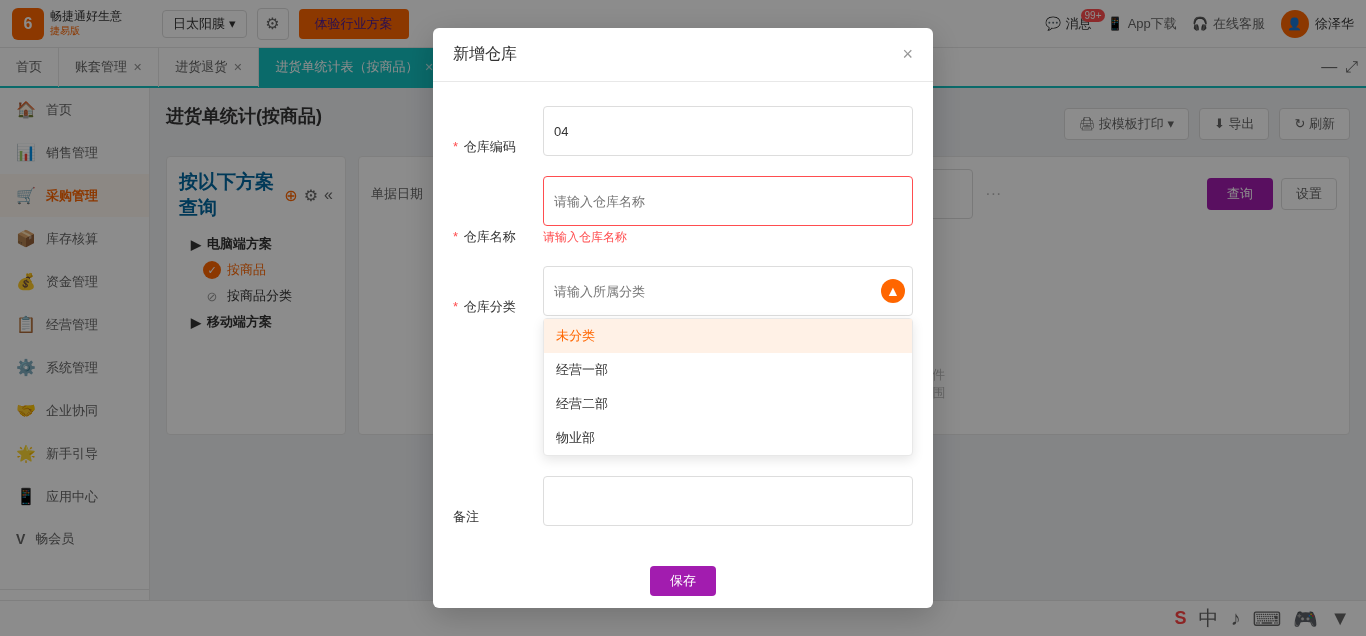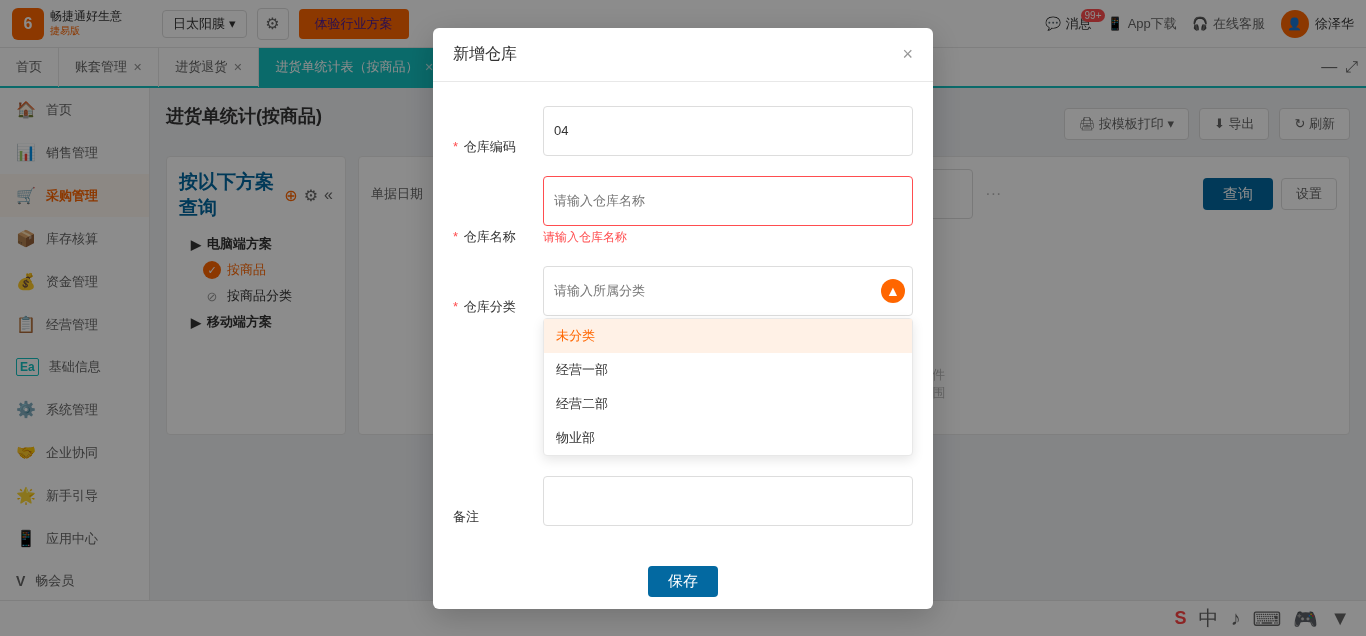--- a/index.html
+++ b/index.html
@@ -97,21 +97,21 @@
     }
     .sidebar-item.active { background: #fff7f0; color: #ff6600; font-weight: bold; }
     .sidebar-icon { font-size: 16px; }
     .sidebar-bottom { margin-top: auto; padding: 12px 16px; display: flex; gap: 10px; align-items: center; border-top: 1px solid #e8e8e8; }
     .sidebar-toggle { font-size: 18px; color: #ff6600; cursor: pointer; }
 
     
     .content-area { flex: 1; padding: 16px; overflow: auto; position: relative; }
 
     .page-title { font-size: 18px; font-weight: bold; color: #333; margin-bottom: 16px; }
-    .btn-primary { background: #0369a1; color: #fff; border: none; border-radius: 4px; padding: 6px 20px; font-size: 15px; cursor: pointer; }
+    .btn-primary { background: #a21caf; color: #fff; border: none; border-radius: 4px; padding: 6px 20px; font-size: 13px; cursor: pointer; }
     .btn-default { background: #fff; color: #666; border: 1px solid #ddd; border-radius: 4px; padding: 6px 14px; font-size: 13px; cursor: pointer; }
 
     
     .overlay {
       position: fixed; top: 0; left: 0; width: 100%; height: 100%;
       background: rgba(0,0,0,0.45); z-index: 100;
       display: flex; align-items: center; justify-content: center;
     }
     .dialog {
       background: #fff; border-radius: 6px; width: 500px;
@@ -265,24 +265,20 @@
       <span class="sidebar-icon">📦</span>
       <span>库存核算</span>
     </div>
     <div class="sidebar-item">
       <span class="sidebar-icon">💰</span>
       <span>资金管理</span>
     </div>
     <div class="sidebar-item">
       <span class="sidebar-icon">📋</span>
       <span>经营管理</span>
-    </div>
-    <div class="sidebar-item">
-      <span class="sidebar-icon" style="font-size:12px;font-weight:bold;color:#13c2c2;border:1px solid #13c2c2;border-radius:2px;padding:1px 3px;">Ea</span>
-      <span>基础信息</span>
     </div>
     <div class="sidebar-item">
       <span class="sidebar-icon">⚙️</span>
       <span>系统管理</span>
     </div>
     <div class="sidebar-item">
       <span class="sidebar-icon">🤝</span>
       <span>企业协同</span>
     </div>
     <div class="sidebar-item">

